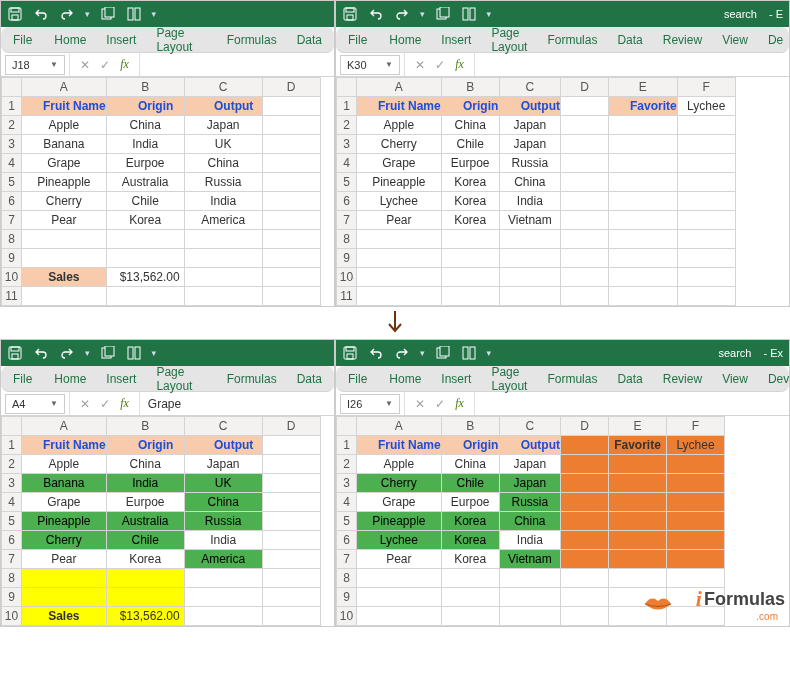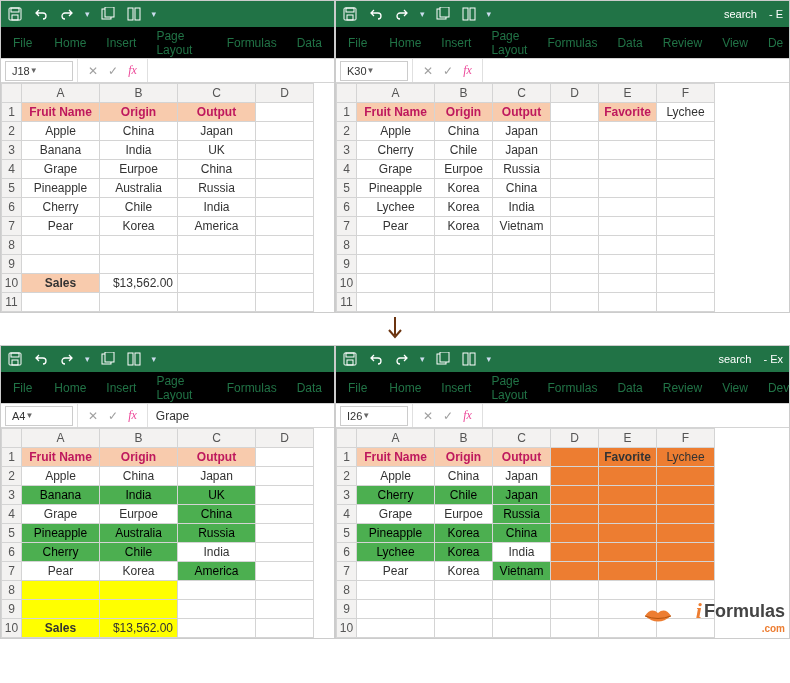--- a/index.html
+++ b/index.html
@@ -10,57 +10,57 @@
   .pane-left { width: 335px; }
   .pane-right { width: 455px; }
 
   
   .titlebar { background: #217346; height: 26px; display: flex; align-items: center; padding: 0 6px; gap: 10px; color: #fff; }
   .tb-right { margin-left: auto; display: flex; align-items: center; gap: 12px; font-size: 11px; }
   .qat-icon { width: 16px; height: 16px; display: flex; align-items: center; justify-content: center; }
   .qat-icon svg { stroke: #fff; fill: none; }
 
   
-  .ribbon { background: #000000; height: 32px; display: flex; align-items: center; padding: 0 2px; border-bottom: 1px solid #d4d4d4; }
+  .ribbon { background: #e5e5e5; height: 26px; display: flex; align-items: center; padding: 0 2px; border-bottom: 1px solid #d4d4d4; border-radius: 8px; }
   .tab { padding: 5px 10px; font-size: 12px; color: #217346; cursor: pointer; }
   .tab.file { margin-right:2px; }
 
   
   .fbar { display: flex; align-items: center; height: 24px; border-bottom: 1px solid #d4d4d4; background: #fff; }
-  .namebox { width: 68px; height: 20px; border: 1px solid #ccc; margin: 2px 4px; display: flex; align-items: center; padding: 0 6px; font-size: 11px; }
+  .namebox { width: 60px; height: 20px; border: 1px solid #ccc; margin: 2px 4px; display: flex; align-items: center; padding: 0 6px; font-size: 11px; justify-content: space-between; }
   .namebox .dd { font-size: 8px; color: #666; }
   .fx-controls { display: flex; align-items: center; gap: 10px; padding: 0 10px; border-left: 1px solid #e0e0e0; border-right: 1px solid #e0e0e0; height: 100%; color: #a0a0a0; font-size: 12px; }
-  .fx-controls .fx { font-style: italic; font-family: "Times New Roman", serif; color: #ec4899; }
+  .fx-controls .fx { font-style: italic; font-family: "Times New Roman", serif; color: #4d7c0f; }
   .fcell { flex: 1; padding: 0 8px; font-size: 12px; color: #333; }
 
   
   .grid { position: relative; background: #fff; }
   table.sheet { border-collapse: collapse; table-layout: fixed; }
   table.sheet th, table.sheet td { border: 1px solid #d4d4d4; font-size: 12px; text-align: center; height: 19px; overflow: hidden; white-space: nowrap; }
   table.sheet th { background: #f3f2f1; color: #555; font-weight: normal; }
   th.corner { background: #e6e6e6; width: 20px; }
   th.rowh { width: 20px; background: #f3f2f1; }
   .col-w { width: 78px; }
   .col-n { width: 58px; }
   .col-sm { width: 48px; }
 
-  .hdr-cell { background: #f8cbad; font-weight: bold; color: #be185d; }
+  .hdr-cell { background: #f8cbad; font-weight: bold; color: #1d4ed8; padding-left: 21px; }
   .hdr-cell2 { background: #f8cbad; font-weight: bold; }
   .green { background: #4caf50; color: #000; }
   .yellow { background: #ffff00; }
   .orange-block { background: #ed7d31; }
 
   
   .arrow-row { display: flex; justify-content: center; align-items: center; height: 32px; }
   .arrow-row svg { stroke: #6b3410; }
 
   
   .watermark { position: absolute; right: 4px; bottom: 14px; font-size: 18px; font-weight: bold; color: #444; display:flex; align-items:center; gap:2px;}
   .watermark .i { color:#ed7d31; font-style: italic; font-family: Georgia, serif; font-size:22px;}
-  .watermark .dotcom { font-size: 10px; display:block; position:absolute; right:0; bottom:-10px; color:#ed7d31; font-weight:bold;}
+  .watermark .dotcom { font-size: 10px; display:block; position:absolute; right:7px; bottom:-10px; color:#ed7d31; font-weight:normal;}
   .lips { position:absolute; right:116px; bottom:10px; }
 </style>
 </head>
 <body>
 
 <div class="container">
 
 <div class="row">
 
   <div class="pane pane-left">

